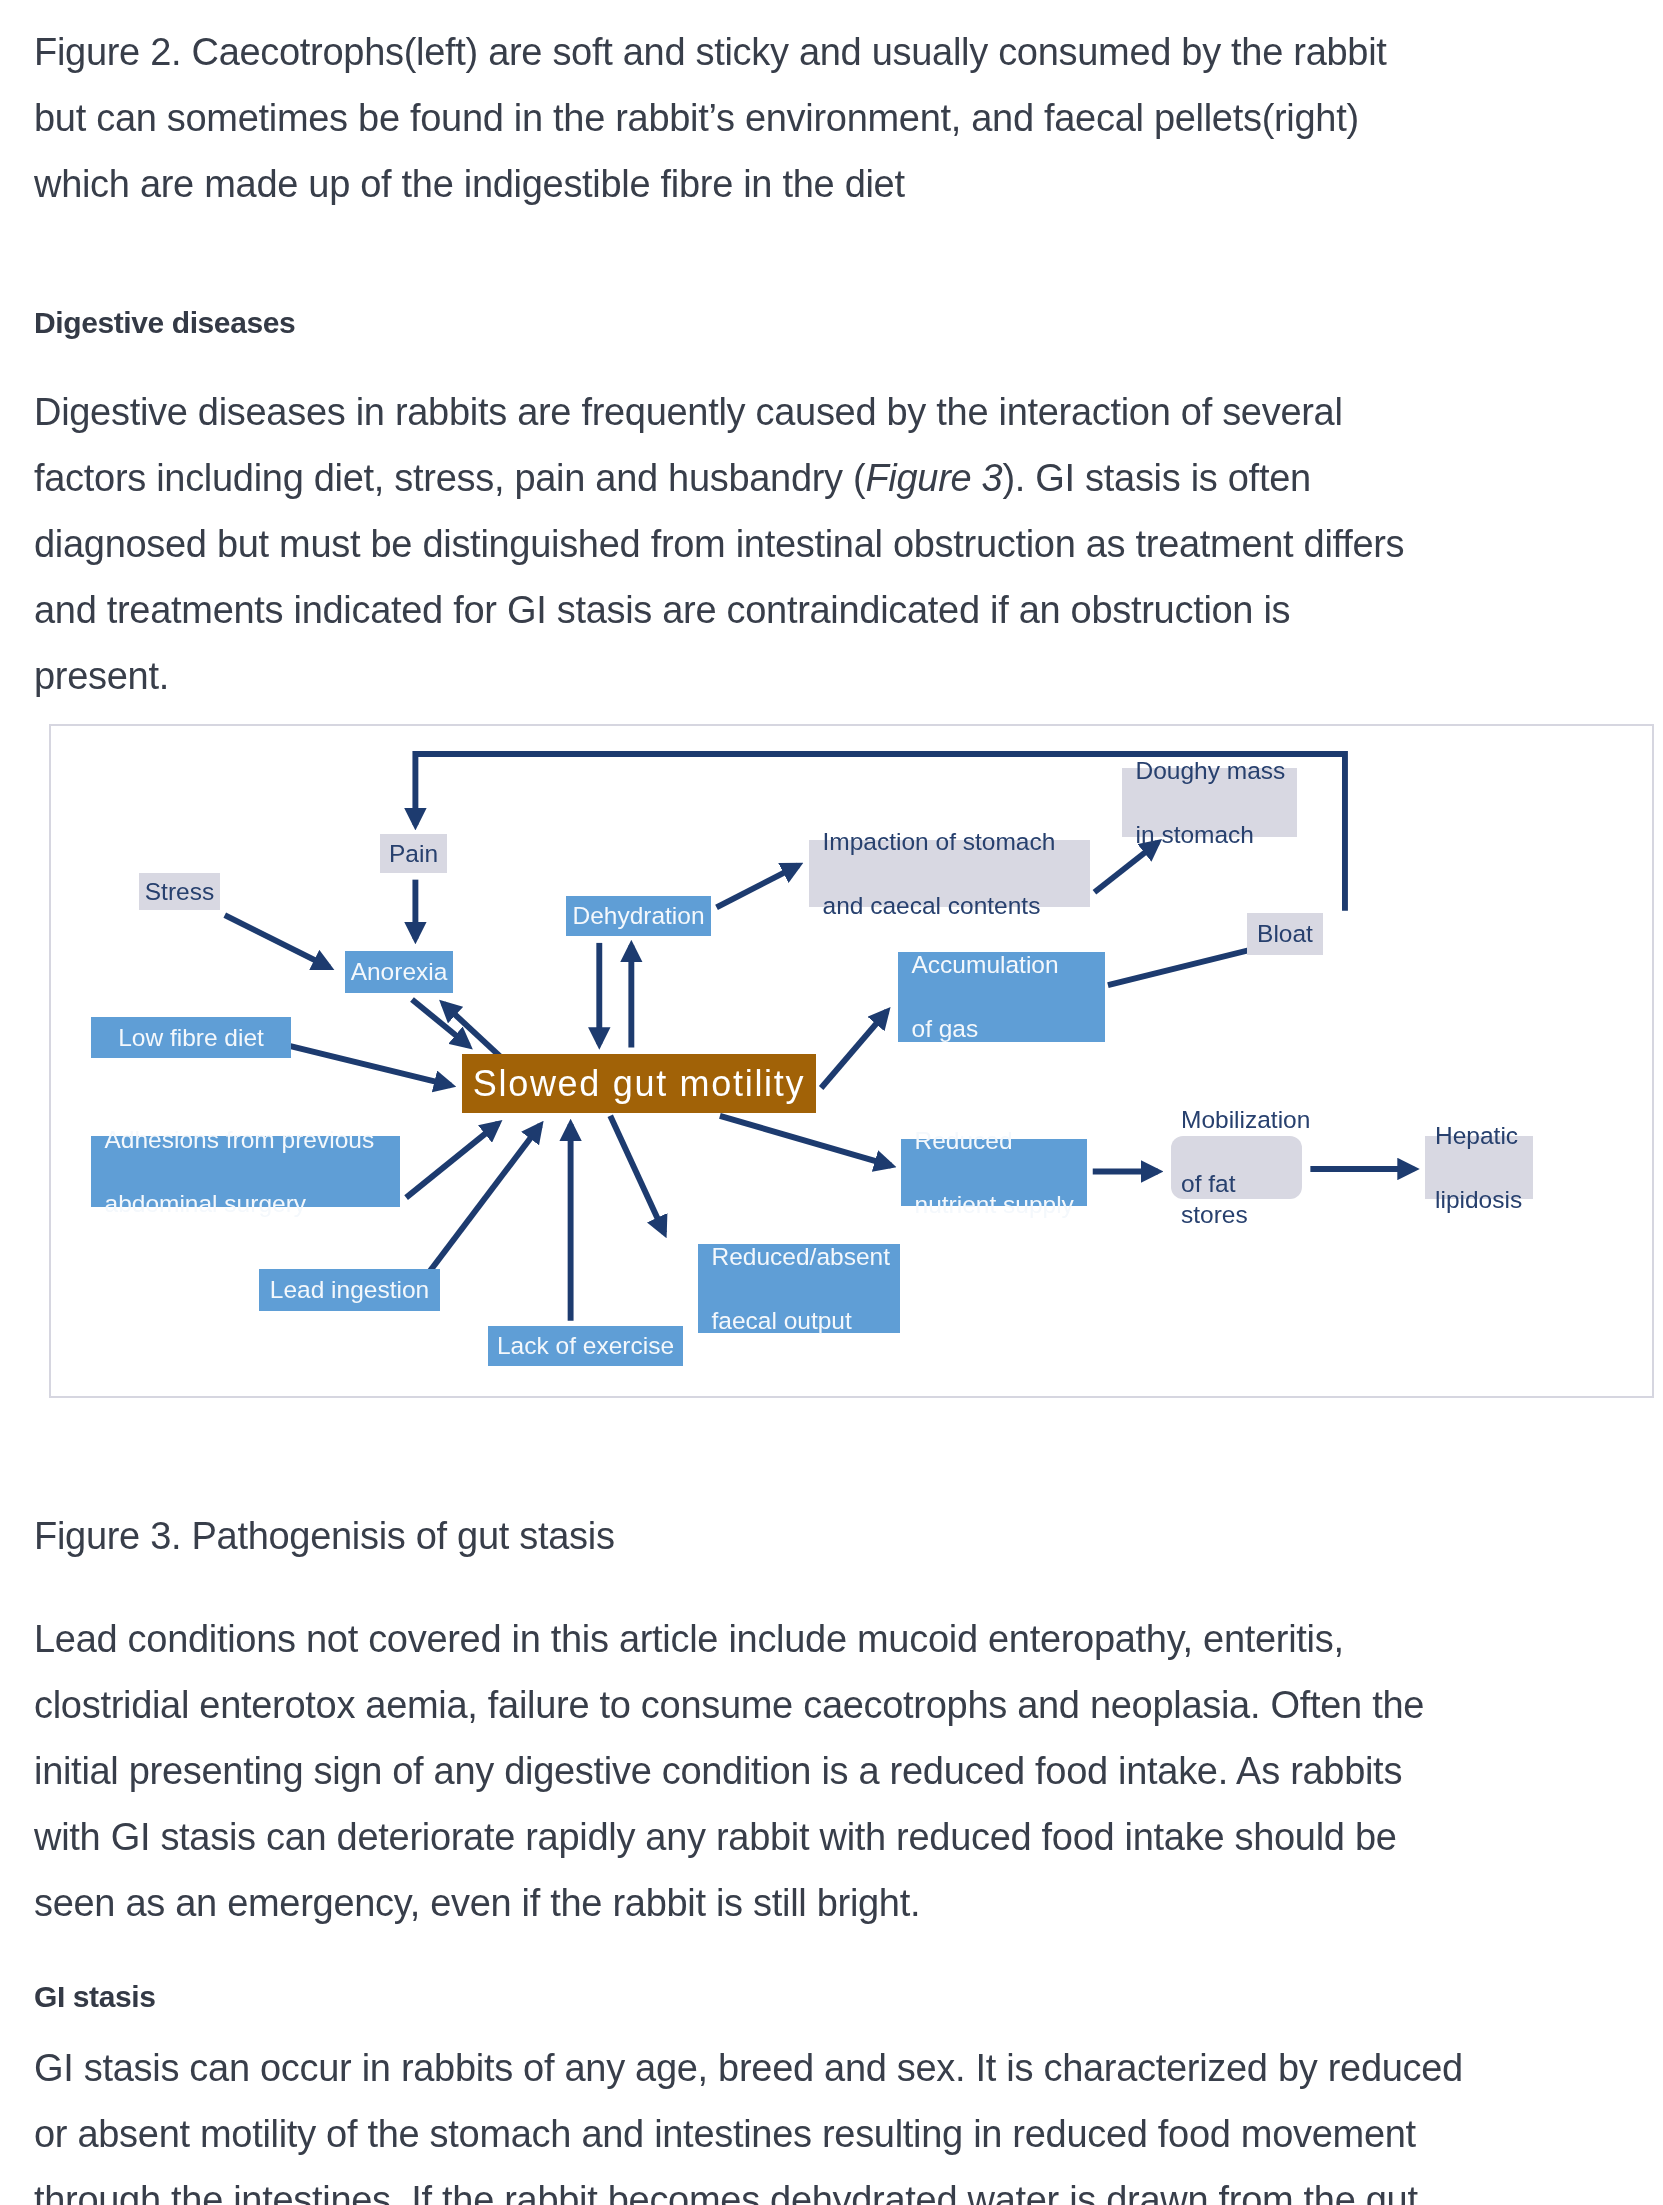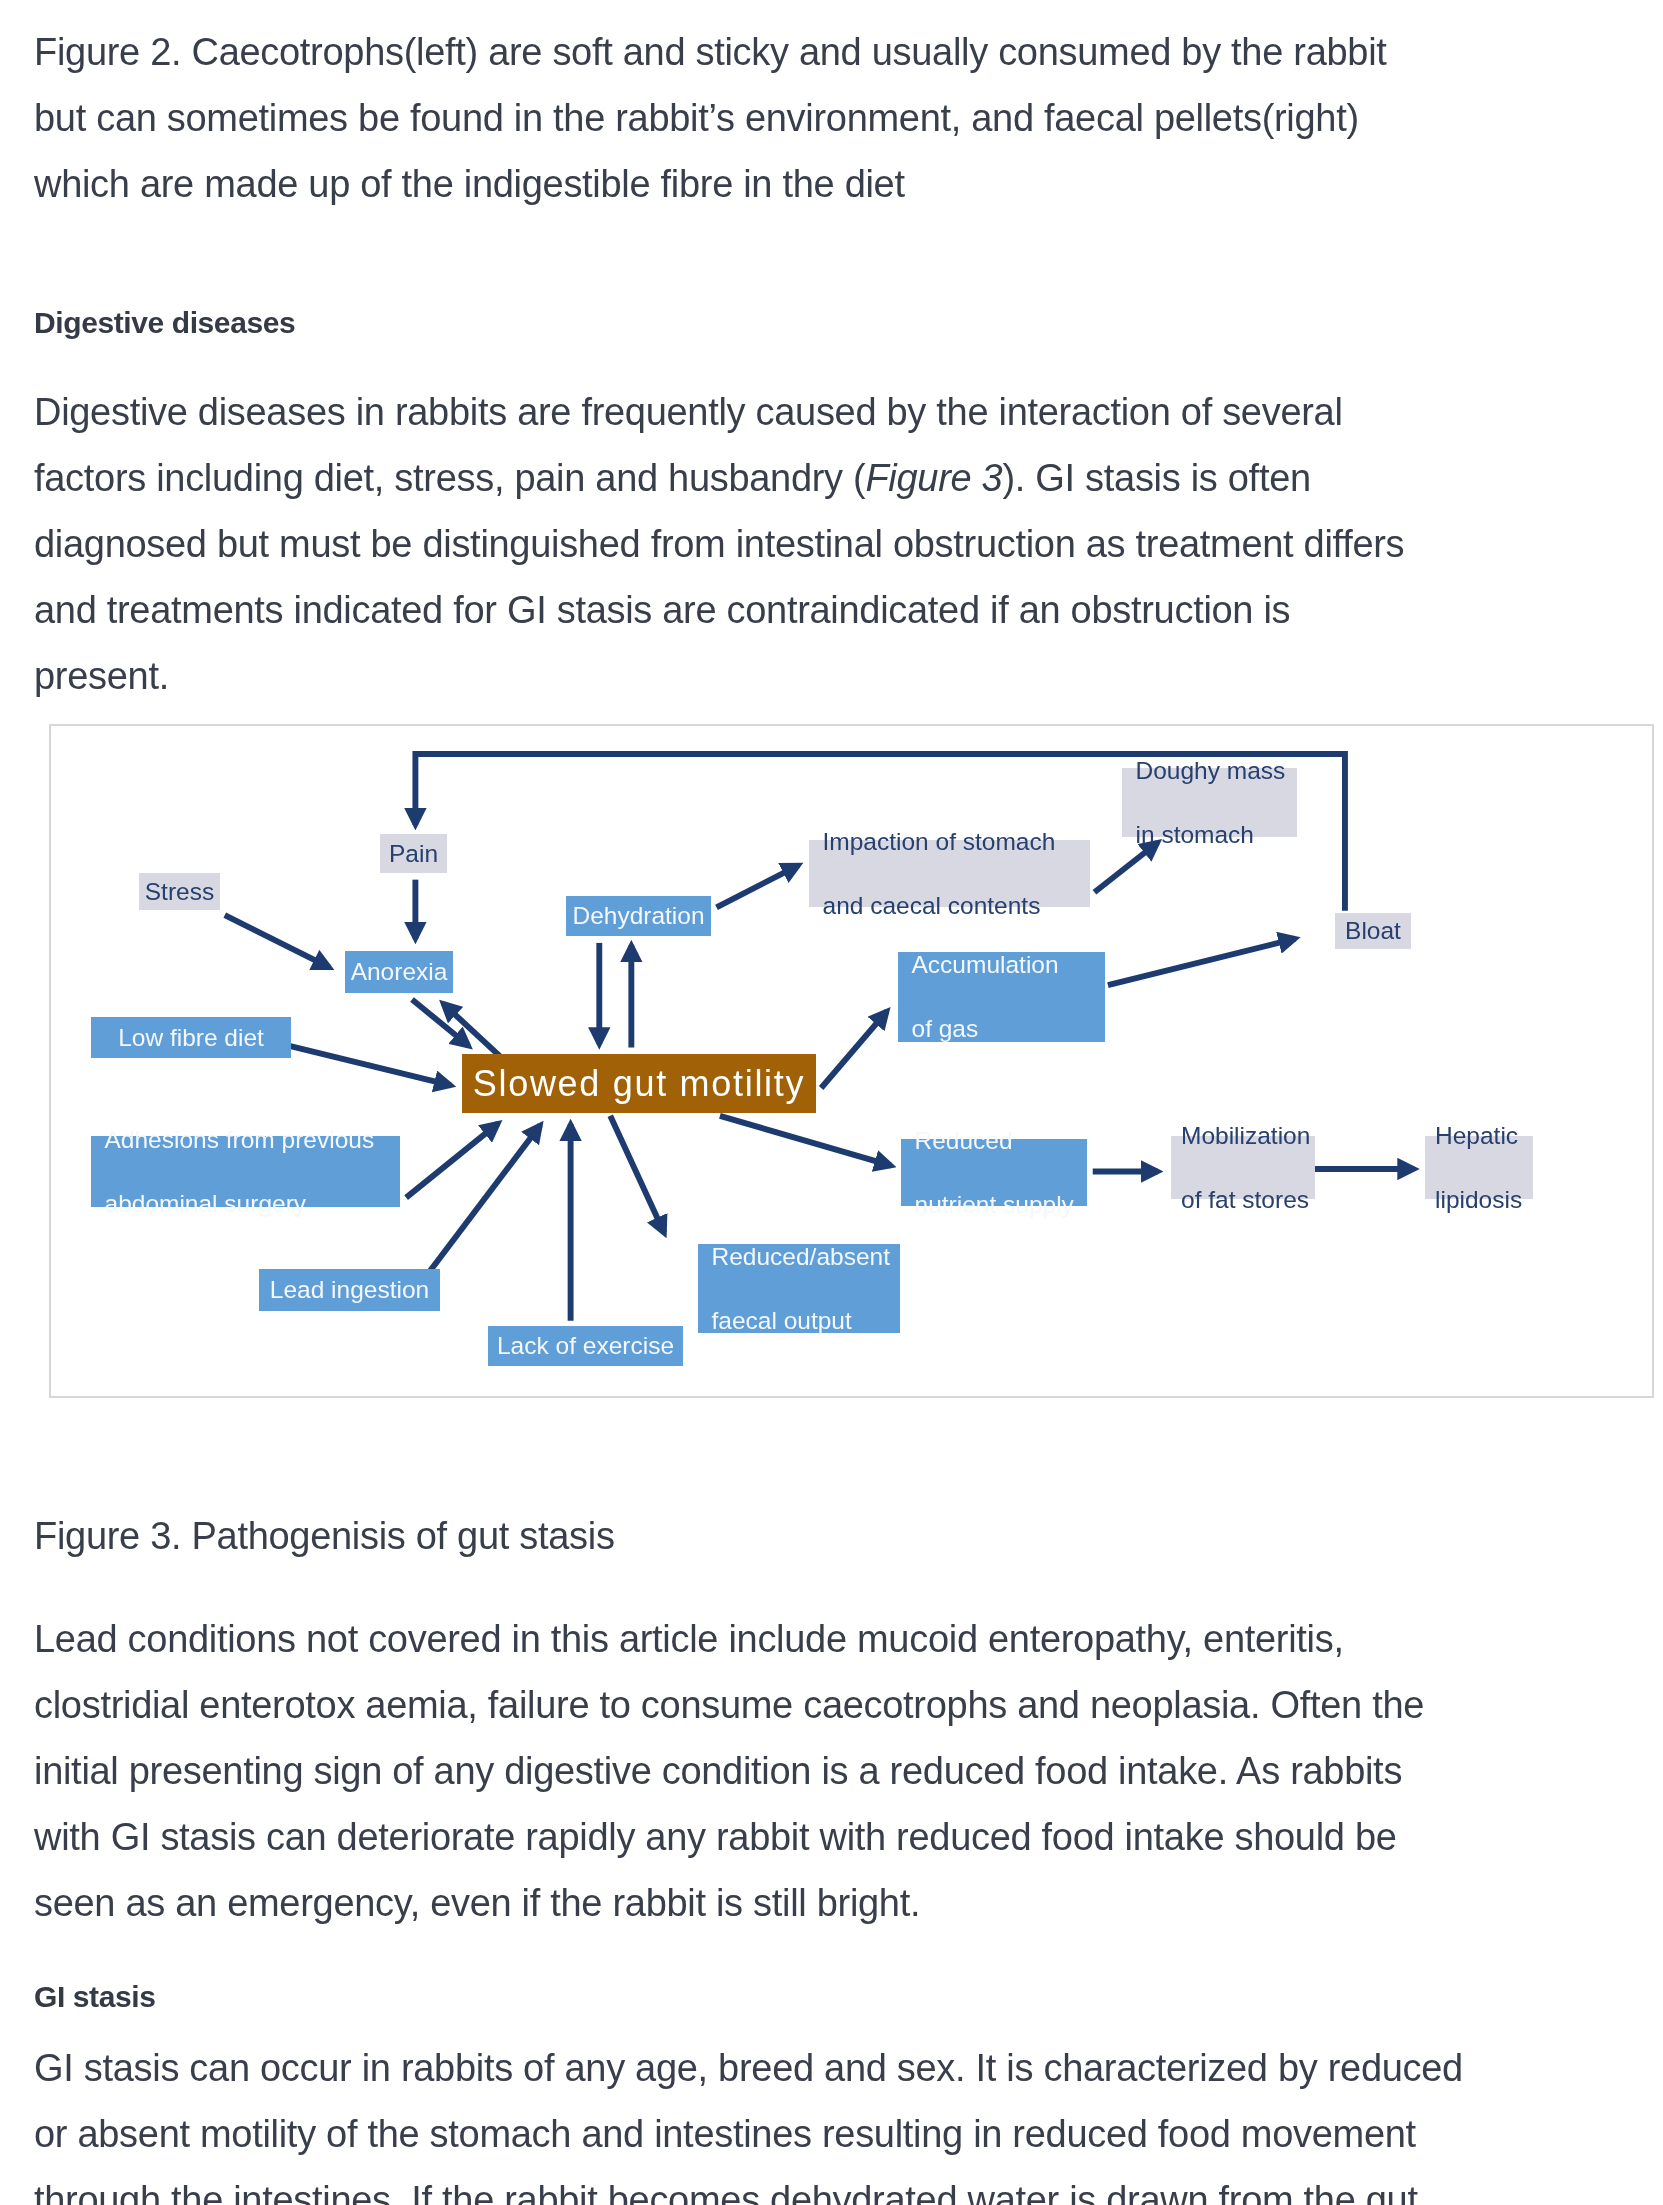--- a/index.html
+++ b/index.html
@@ -29,31 +29,31 @@
   }
   .gray{background:#d8d8e2;color:#27406e;}
   .blue{background:#5f9ed6;color:#f4f8fc;}
   .ctr{align-items:center;text-align:center;}
   .lft{padding-left:13.5px;align-items:flex-start;text-align:left;}
   #b-stress{left:88px;top:147px;width:81px;height:37px;}
   #b-pain{left:329px;top:108px;width:67px;height:39px;}
   #b-dehydration{left:515px;top:170px;width:145px;height:40px;}
   #b-impaction{left:758px;top:114px;width:281px;height:67px;}
   #b-doughy{left:1071px;top:42px;width:175px;height:69px;}
-  #b-bloat{left:1284px;top:187px;width:76px;height:36px;}
+  #b-bloat{left:1196px;top:187px;width:76px;height:42px;}
   #b-anorexia{left:294px;top:225px;width:108px;height:42px;}
   #b-lowfibre{left:40px;top:291px;width:200px;height:41px;}
   #b-accumulation{left:847px;top:226px;width:207px;height:90px;}
   #b-slowed{
     left:411px;top:328px;width:354px;height:59px;
     background:#a16207;color:#ffffff;font-size:36px;letter-spacing:1.7px;
   }
   #b-adhesions{left:40px;top:410px;width:309px;height:71px;}
   #b-rnutrient{left:850px;top:413px;width:186px;height:67px;}
-  #b-mobilization{left:1120px;top:410px;width:144px;height:63px;padding-left:10px;}
+  #b-mobilization{left:1120px;top:410px;width:131px;height:63px;padding-left:10px;border-radius:12px;}
   #b-hepatic{left:1374px;top:410px;width:108px;height:63px;padding-left:10px;}
   #b-lead{left:208px;top:543px;width:181px;height:42px;}
   #b-rfaecal{left:647px;top:518px;width:202px;height:89px;}
   #b-lack{left:437px;top:600px;width:195px;height:40px;}
   
   .cap-fig3{margin-top:105px;}
   .p-other{margin-top:37px;}
   .h-gi{margin-top:34px;}
   .p-gi{margin-top:11.8px;}
 </style>

